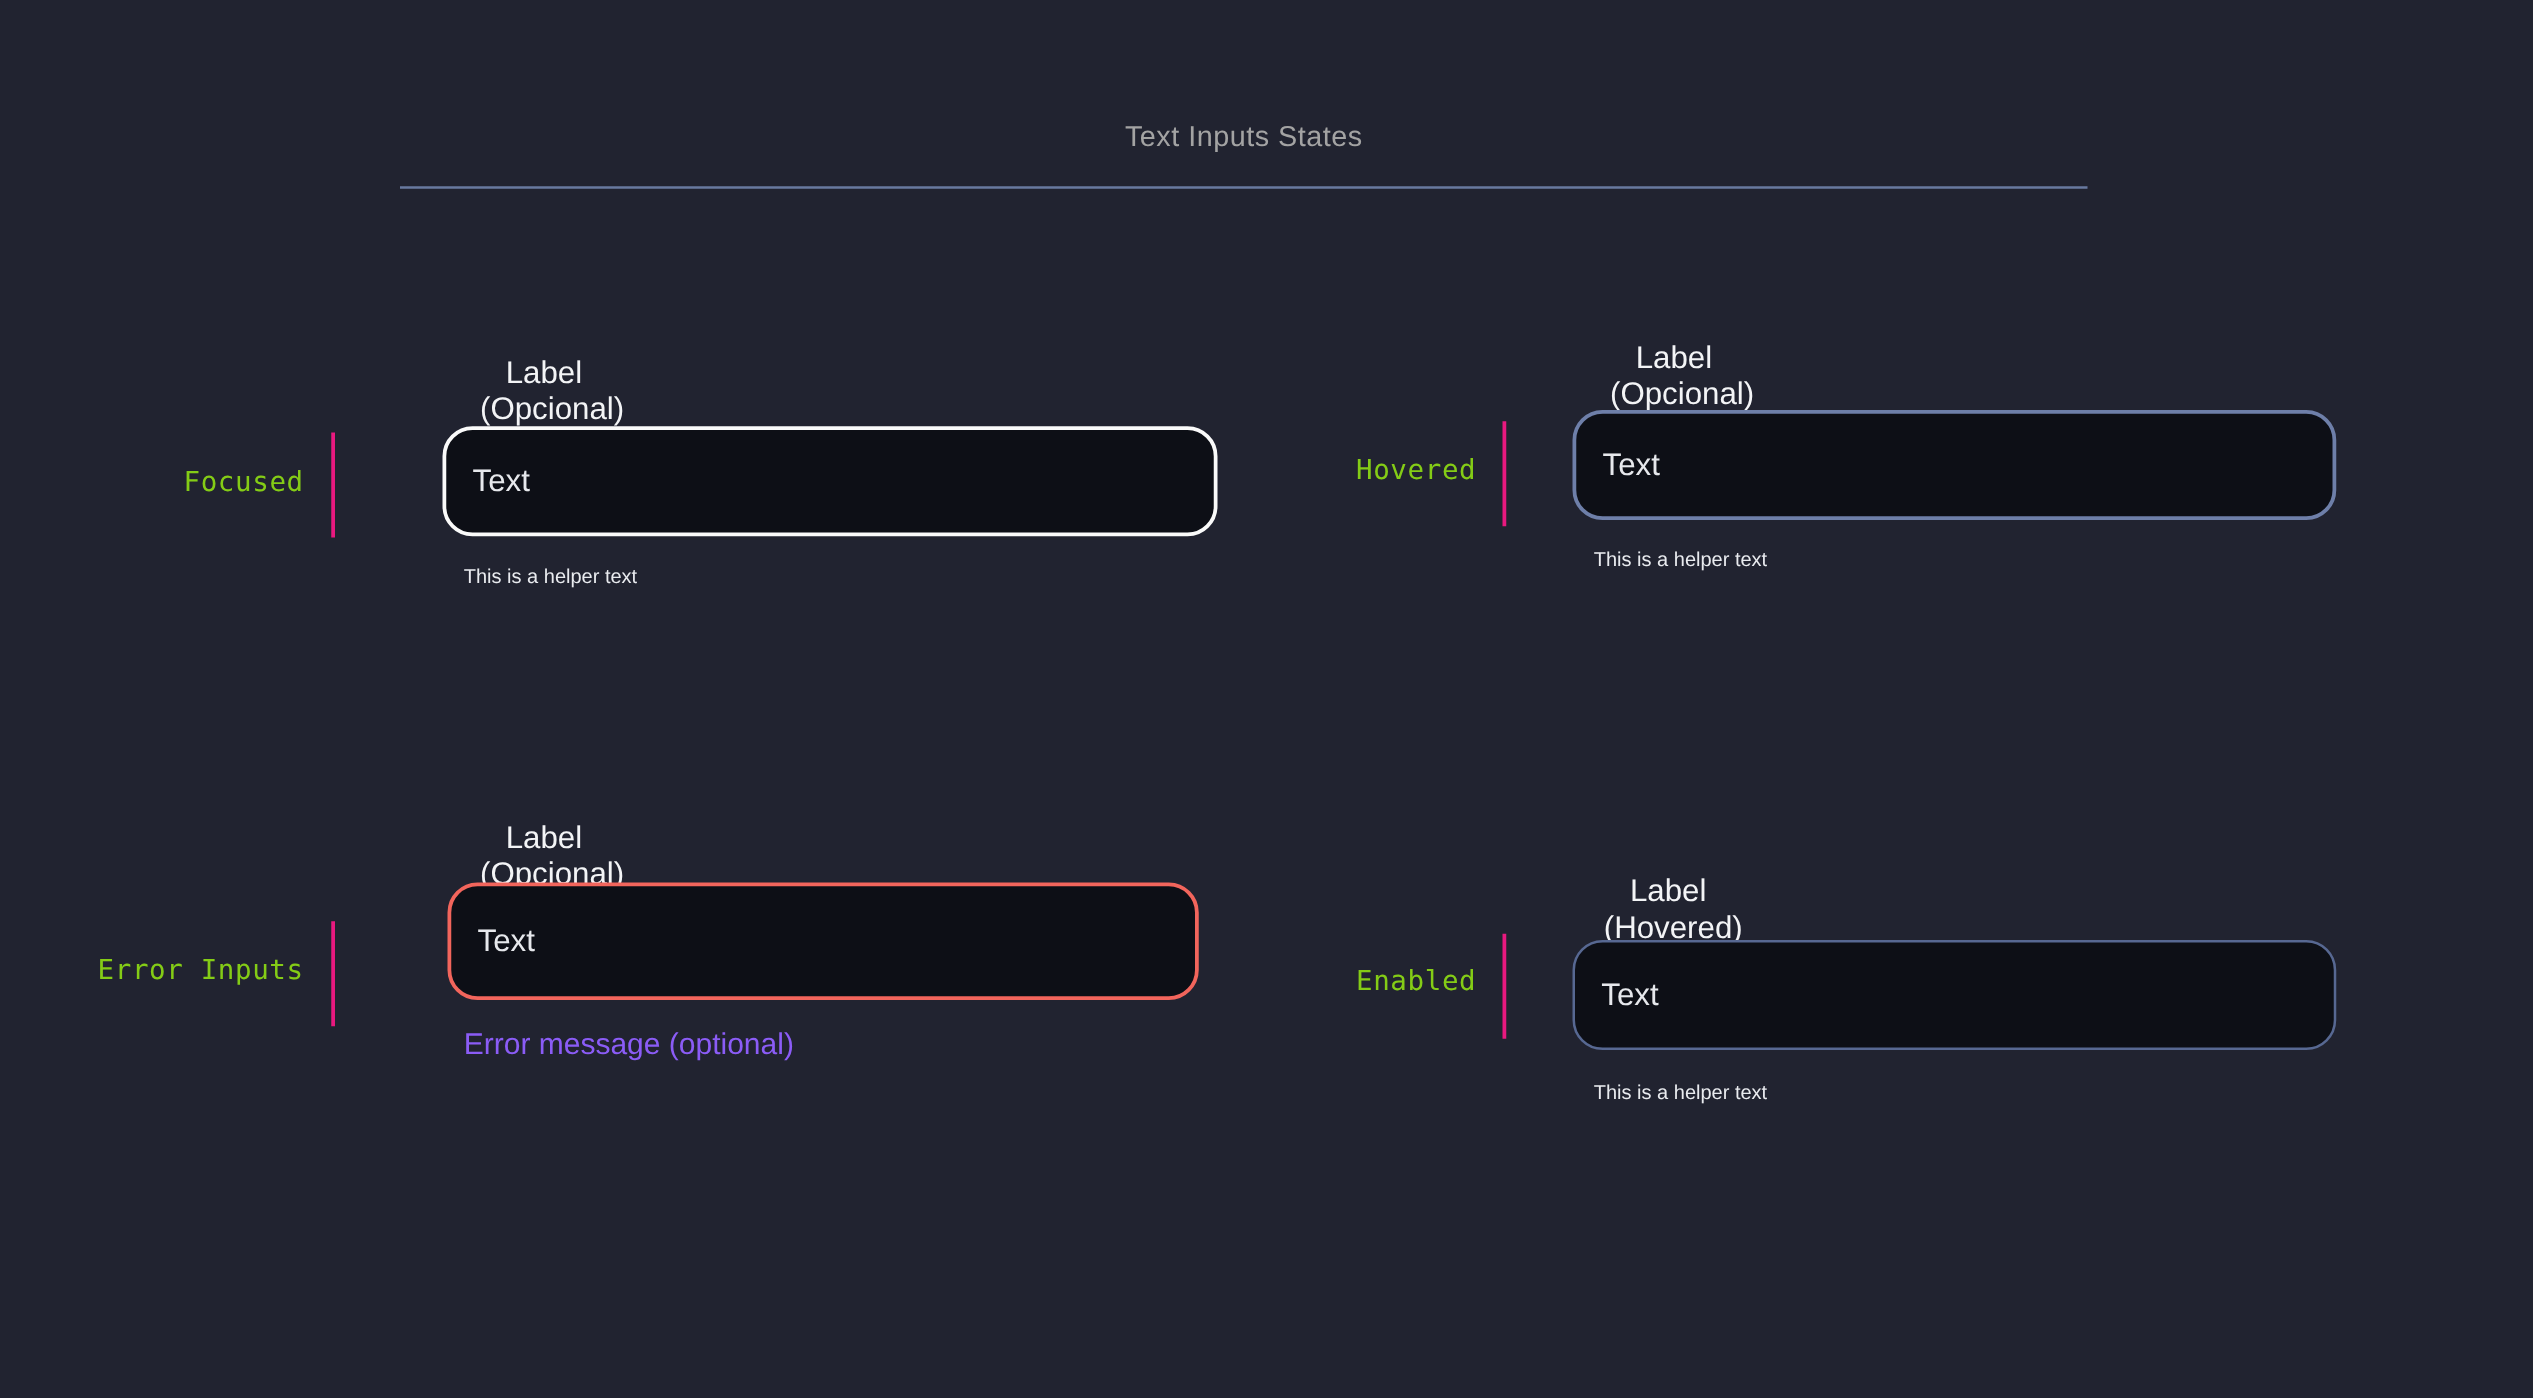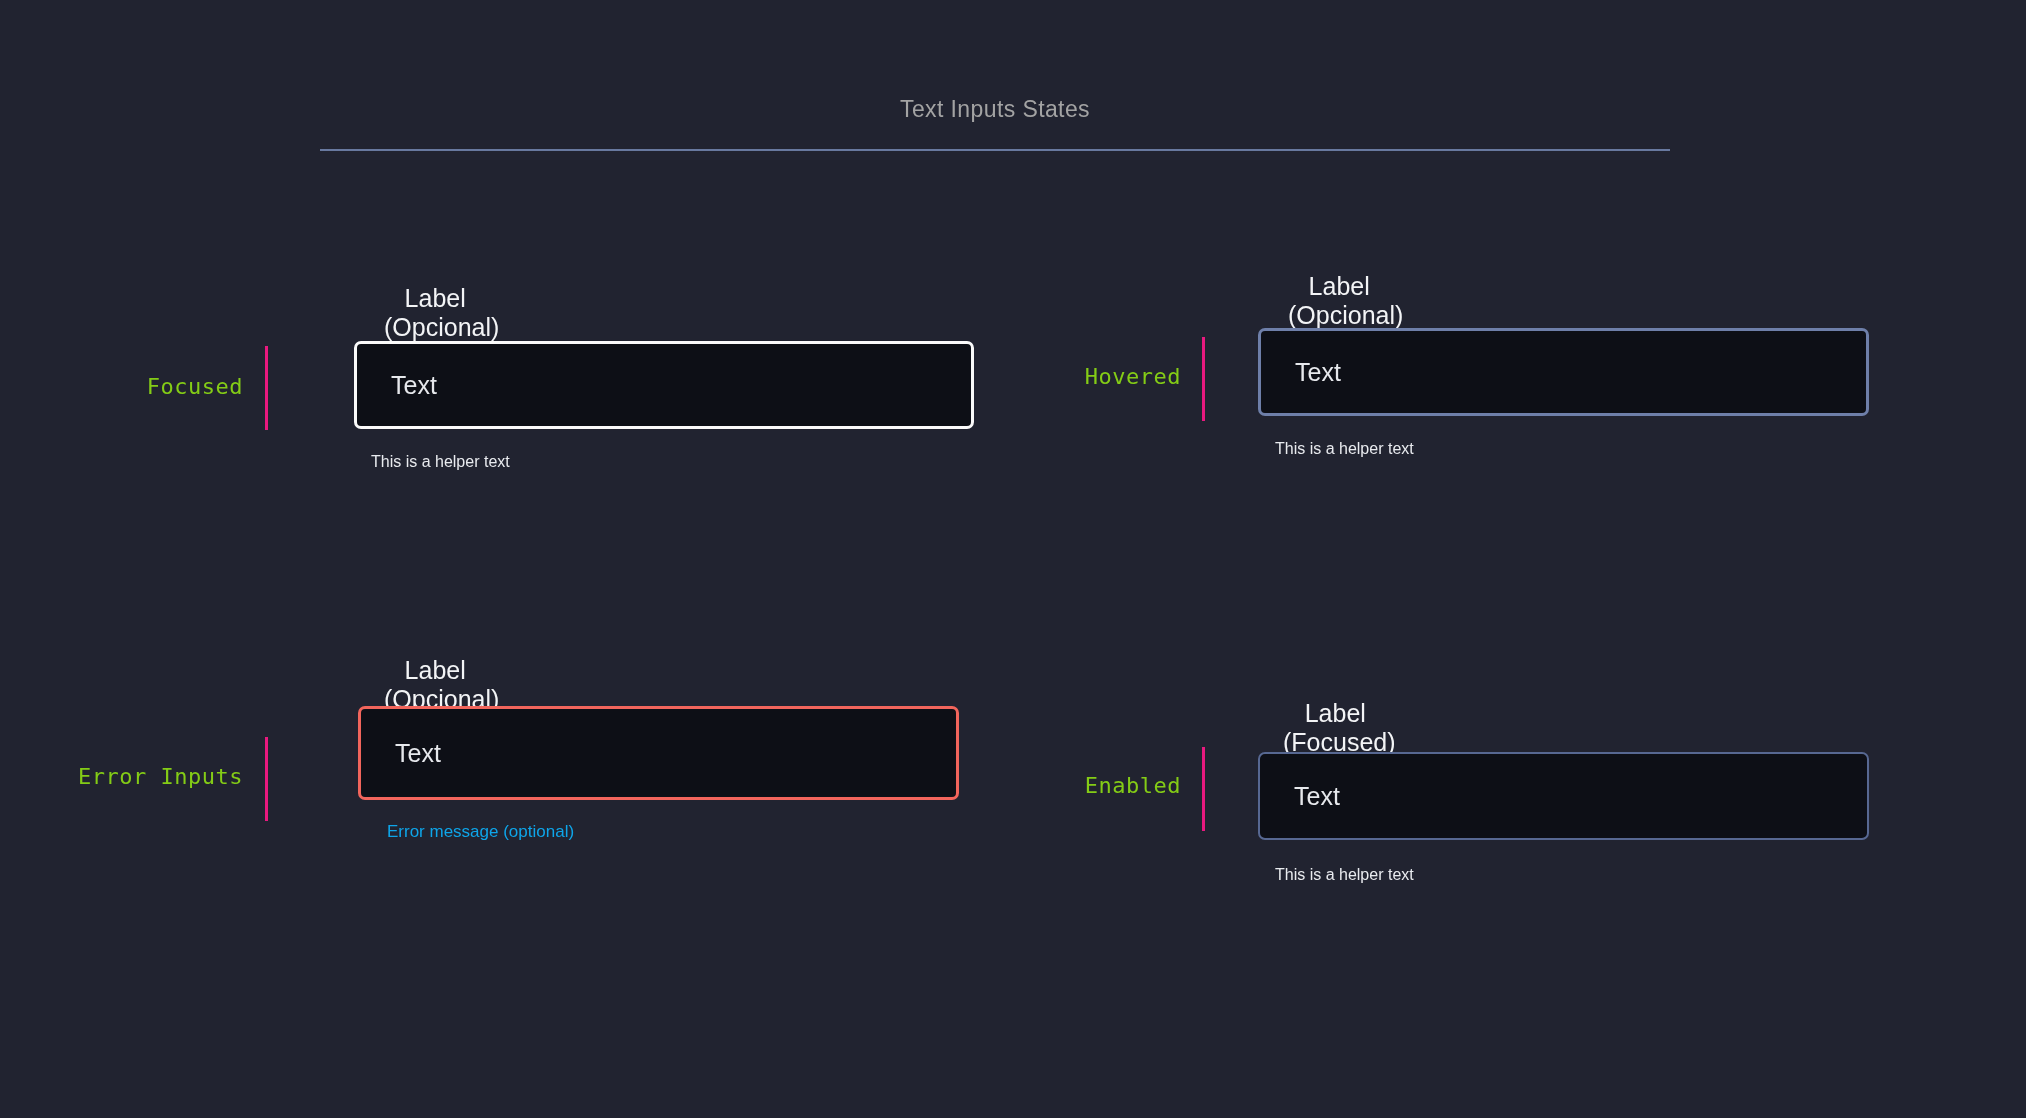--- a/index.html
+++ b/index.html
@@ -33,31 +33,31 @@
   .help-icon{
     margin-left:17px;width:28px;height:28px;flex:0 0 auto;
     border:3px solid #5d7099;border-radius:50%;
     color:#5d7099;display:flex;align-items:center;justify-content:center;
     font-size:20px;font-weight:700;font-family:"DejaVu Sans",sans-serif;
     cursor:pointer;
   }
 
   
   .text-input{
-    position:absolute;background:#0d0f16;border-radius:7px;
-    color:#e6e8ec;font-size:25px;padding:0 34px;
+    position:absolute;background:#0d0f16;border-radius:24px;
+    color:#e6e8ec;font-size:25px;padding:0 21px;
     font-family:"Liberation Sans",sans-serif;outline:none;box-sizing:border-box;
   }
   .b-focused{border:3px solid #fafafa;}
   .b-hovered{border:3px solid #6e7fa9;}
   .b-error{border:3px solid #f2655c;}
   .b-enabled{border:2px solid #576892;}
 
   .helper-text{font-size:16px;color:#e9ebef;}
-  .error-text{font-size:17px;color:#0ea5e9;margin-left:16px;}
+  .error-text{font-size:24px;color:#8b5cf6;}
 
   
   .g1-state{left:80px;top:374px;width:163px;}
   .g1-bar{left:265px;top:346px;height:84px;}
   .g1-label{left:371px;top:284px;height:38px;}
   .g1-input{left:354px;top:341px;width:620px;height:88px;}
   .g1-helper{left:371px;top:453px;}
 
   
   .g2-state{left:1018px;top:364px;width:163px;}
@@ -122,20 +122,20 @@
     <span>?</span>
   </span>
 </div>
 <input class="text-input b-error g3-input" value="Text" style="">
 <div class="abs error-text g3-error">Error message (optional)</div>
 
 <div class="abs state-label g4-state">Enabled</div>
 <div class="abs state-bar g4-bar"></div>
 <div class="abs label-row tight g4-label">
   <span>Label</span>
-  <span class="label-suffix">(Focused)</span>
+  <span class="label-suffix">(Hovered)</span>
   <span class="asterisk">*</span>
   <span class="help-icon">
     <span>?</span>
   </span>
 </div>
 <input class="text-input b-enabled g4-input" value="Text" style="">
 <div class="abs helper-text g4-helper">This is a helper text</div>
 
 </body></html>

